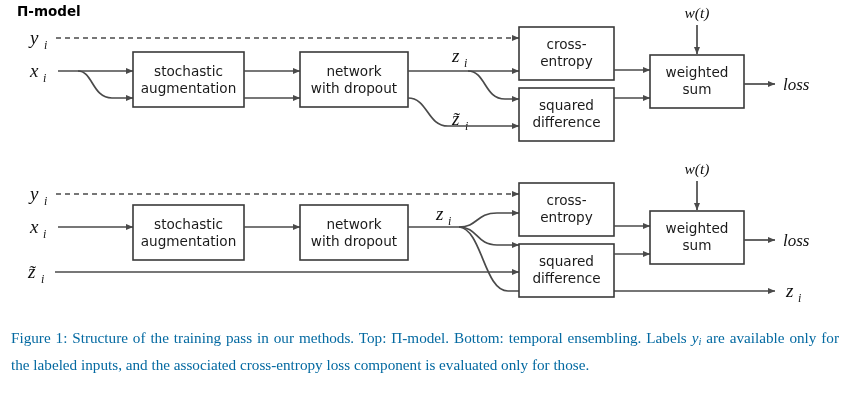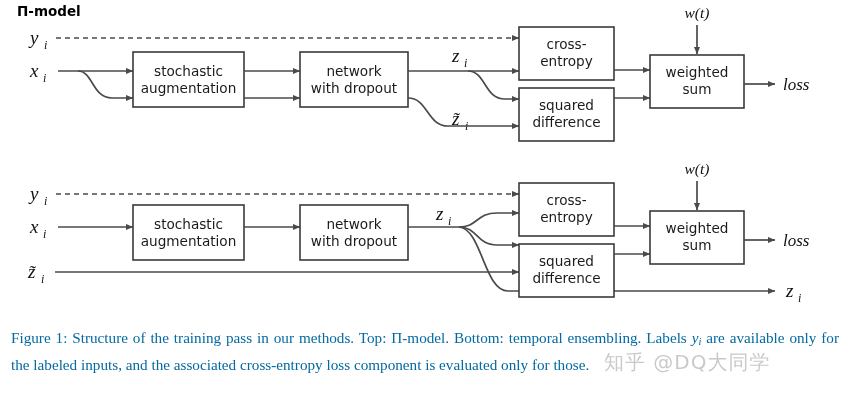--- a/index.html
+++ b/index.html
@@ -266,15 +266,14 @@
     <rect class="nodebox" x="650" y="211" width="94" height="53"></rect>
     <text class="boxlabel" x="697" y="233" text-anchor="middle">weighted</text>
     <text class="boxlabel" x="697" y="250" text-anchor="middle">sum</text>
 
     <path class="flow" d="M 744,240 L 775,240" marker-end="url(#ah)"></path>
     <text class="losslabel" x="783" y="246">loss</text>
   </svg>
 
   <div class="caption"><span>Figure 1:</span><span> Structure of the training pass in our methods. Top: Π-model. Bottom: temporal ensembling. Labels </span><i class="mathvar">y</i><span class="sub">i</span><span> are available only for the labeled inputs, and the associated cross-entropy loss component is evaluated only for those.</span></div>
 
-  <div class="watermark">知乎 @DQ大同学</div>
 
 </div>
 
 </body></html>

